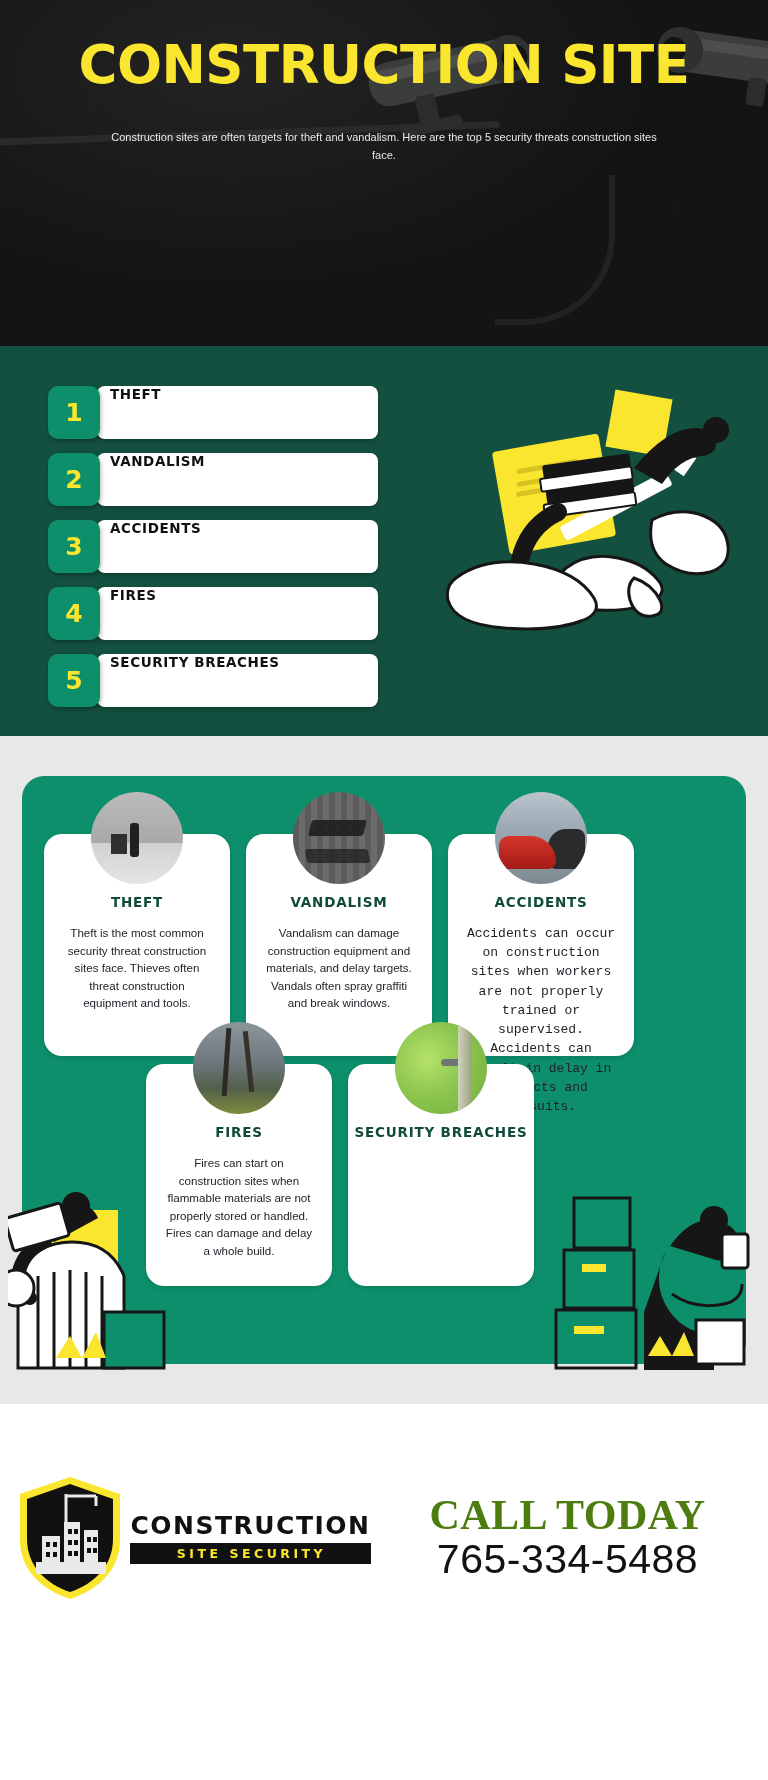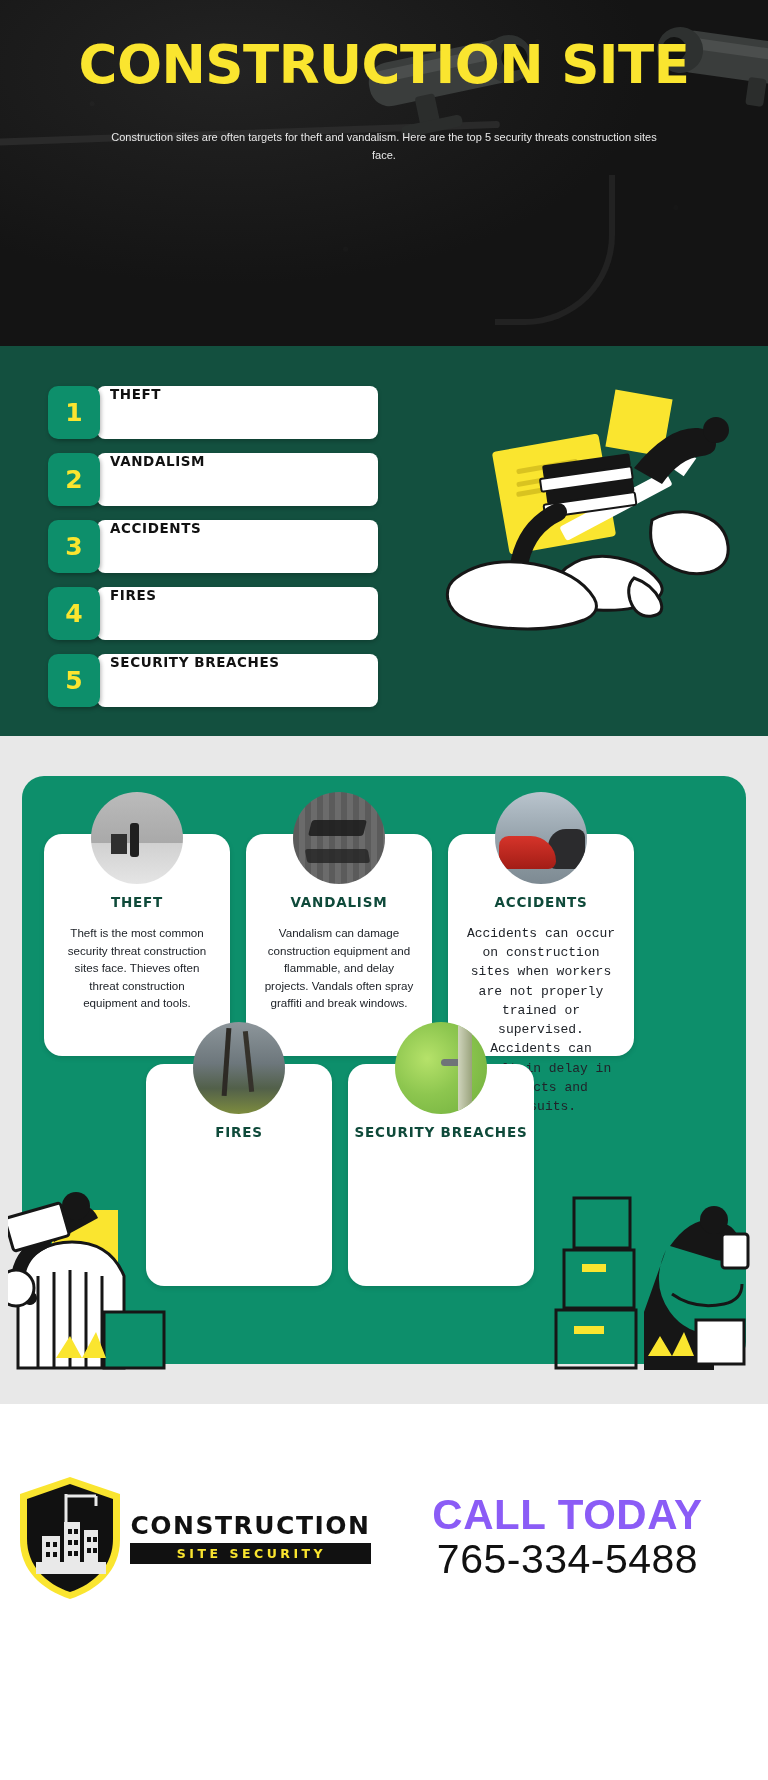--- a/index.html
+++ b/index.html
@@ -236,25 +236,25 @@
     font-weight:bold;
     font-size:12.5px;
     letter-spacing:3.5px;
     text-transform:uppercase;
     padding:3px 6px 3px 8px;
     width:100%;
     text-align:center;
   }
   .footer-right { flex:1; text-align:center; padding-right:18px; }
   .cta-title {
-    font-family:Liberation Sans, sans-serif;
+    font-family:Liberation Serif, serif;
     font-weight:bold;
     font-size:42px;
     letter-spacing:.5px;
-    color:#8b5cf6;
+    color:#4d7c0f;
     line-height:1.05;
   }
   .cta-phone {
     font-family:"Liberation Sans", sans-serif;
     font-weight:normal;
     font-size:41px;
     color:#111;
     line-height:1.12;
     letter-spacing:.5px;
   }
@@ -396,36 +396,37 @@
         </div>
       <div class="card-title">THEFT</div>
       <div class="card-body">Theft is the most common security threat construction sites face. Thieves often threat construction equipment and tools.</div>
     </div>
 
     <div class="card" id="card-vandalism">
       <div class="card-circle">
           <div class="ph ph-vandalism"></div>
         </div>
       <div class="card-title">VANDALISM</div>
-      <div class="card-body">Vandalism can damage construction equipment and flammable, and delay projects. Vandals often spray graffiti and break windows.</div>
+      <div class="card-body">Vandalism can damage construction equipment and materials, and delay targets. Vandals often spray graffiti and break windows.</div>
     </div>
 
     <div class="card" id="card-accidents">
       <div class="card-circle">
           <div class="ph ph-accidents"></div>
         </div>
       <div class="card-title">ACCIDENTS</div>
       <div class="card-body serif">Accidents can occur on construction sites when workers are not properly trained or supervised. Accidents can result in delay in projects and lawsuits.</div>
     </div>
 
     <div class="card" id="card-fires">
       <div class="card-circle">
           <div class="ph ph-fires"></div>
         </div>
       <div class="card-title">FIRES</div>
+      <div class="card-body">Fires can start on construction sites when flammable materials are not properly stored or handled. Fires can damage and delay a whole build.</div>
     </div>
 
     <div class="card" id="card-breaches">
       <div class="card-circle">
           <div class="ph ph-breaches"></div>
         </div>
       <div class="card-title">SECURITY BREACHES</div>
     </div>
 
   </div>

